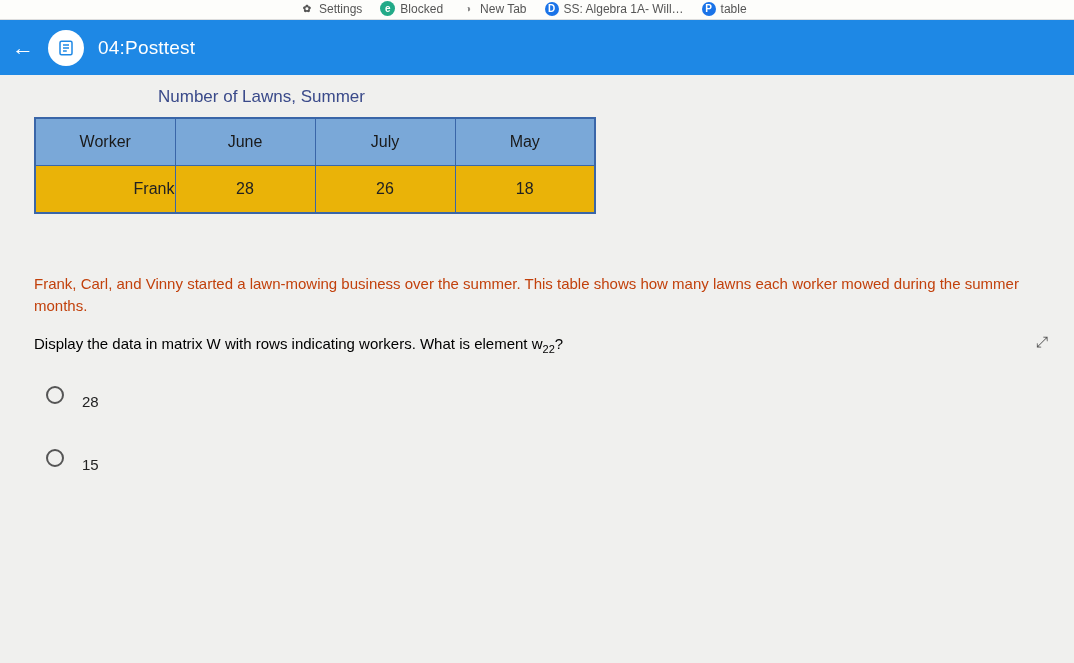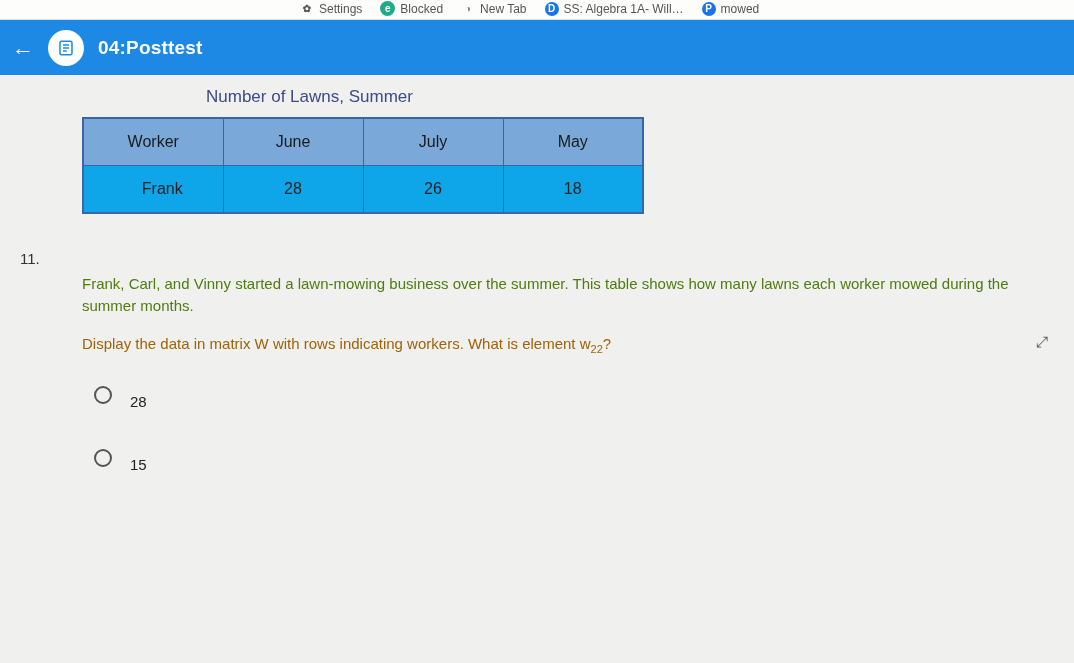--- a/index.html
+++ b/index.html
@@ -40,53 +40,53 @@
     padding: 6px 12px;
     gap: 14px;
     height: 55px;
   }
   .back-arrow { font-size: 22px; cursor: pointer; font-weight: bold; color: #fff;}
   .doc-icon {
     width: 36px; height: 36px; border-radius: 50%; background: #fff;
     display:flex; align-items:center; justify-content:center; color:#1e88e5;
     font-size: 18px;
   }
-  .title-block h1 { font-size: 19px; font-weight: 700; letter-spacing: .2px; text-align: right;}
+  .title-block h1 { font-size: 19px; font-weight: 400; letter-spacing: .2px; text-align: right;}
   .title-block .sub { font-size: 13px; opacity: .95; }
 
-  .content { padding: 12px 0 0 76px; }
+  .content { padding: 12px 0 0 28px; }
   .table-title { color: #3a4a8a; font-size: 17px; margin: 0 0 10px 130px; }
 
   table.data {
     border-collapse: collapse;
     border: 2px solid #3a66a8;
-    background: #0ea5e9;
+    background: #eab308;
     margin-left: 6px;
   }
   table.data th, table.data td {
     border: 1px solid #3a66a8;
     padding: 14px 0;
     text-align: center;
     font-size: 16px;
     width: 140px;
   }
   table.data th {
     background: #7aa8d8;
     font-weight: 500;
     color: #1a1a1a;
   }
-  table.data td.worker { text-align: center; padding-left: 18px; }
+  table.data td.worker { text-align: right; padding-left: 18px; }
 
   .question {
     margin: 36px 0 0 0;
     padding: 0 18px 0 0;
   }
   .qnum { font-size: 15px; color: #333; margin-left: -56px; margin-bottom: 4px;}
-  .qtext { font-size: 15px; color: #4d7c0f; margin: 6px 0 18px 6px; line-height: 1.45;}
-  .qprompt { font-size: 15px; color: #a16207; margin: 0 0 26px 6px;}
+  .qtext { font-size: 15px; color: #c2410c; margin: 6px 0 18px 6px; line-height: 1.45;}
+  .qprompt { font-size: 15px; color: #000000; margin: 0 0 26px 6px;}
   sub { font-size: 11px; vertical-align: sub;}
   .expand-icon {
     position: absolute; right: 26px; margin-top:-48px;
     font-size: 15px; color:#555; cursor:pointer;
   }
 
   .options { margin: 18px 0 0 18px; }
   .opt { display:flex; align-items:center; gap:18px; margin: 0 0 34px 0; cursor:pointer;}
   .radio {
     width:18px; height:18px; border:2px solid #555; border-radius:50%; flex:0 0 18px;
@@ -108,21 +108,21 @@
   <span class="bm-item">
     <span class="bm-ico new">◑</span>
     <span>New Tab</span>
   </span>
   <span class="bm-item">
     <span class="bm-ico ss">D</span>
     <span>SS: Algebra 1A- Will…</span>
   </span>
   <span class="bm-item">
     <span class="bm-ico work">P</span>
-    <span>mowed</span>
+    <span>table</span>
   </span>
 </div>
 
 <div class="header">
   <span class="back-arrow">←</span>
   <span class="doc-icon">
     <svg width="18" height="18" viewBox="0 0 24 24" fill="none" stroke="#1e88e5" stroke-width="2">
       <rect x="4" y="3" width="16" height="18" rx="2"></rect>
       <line x1="8" y1="8" x2="16" y2="8"></line>
         <line x1="8" y1="12" x2="16" y2="12"></line>

